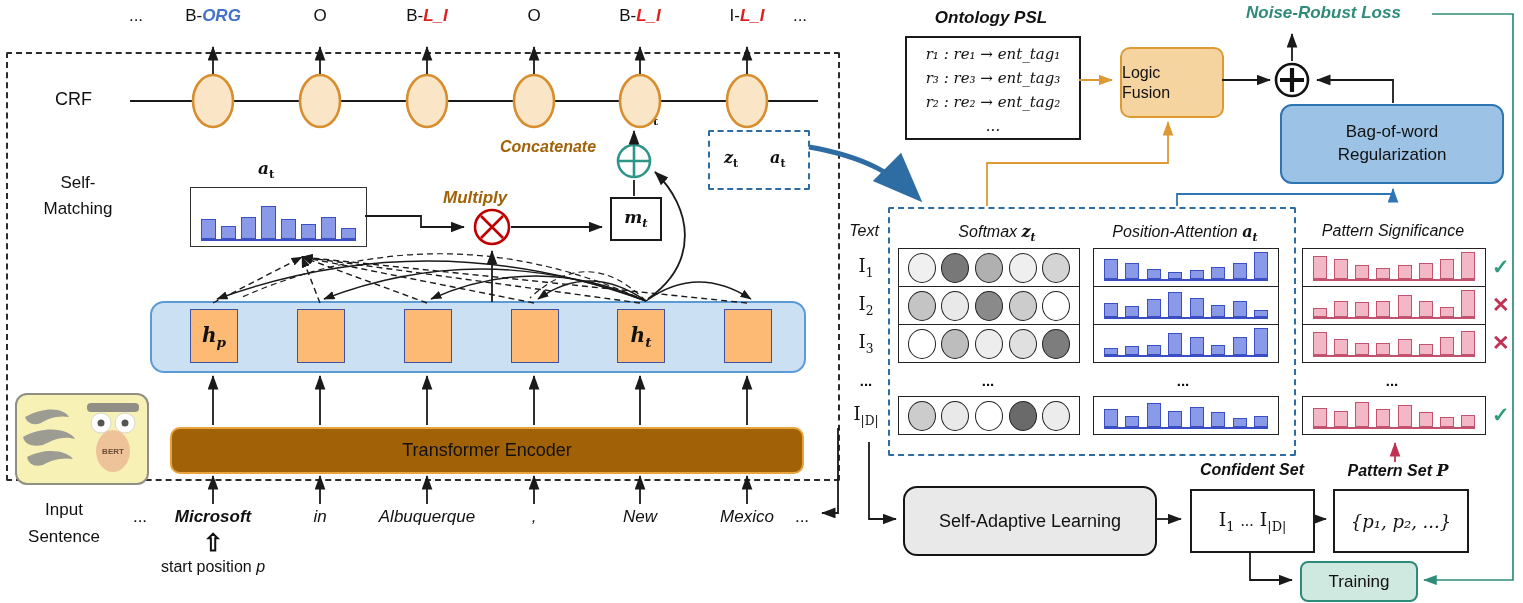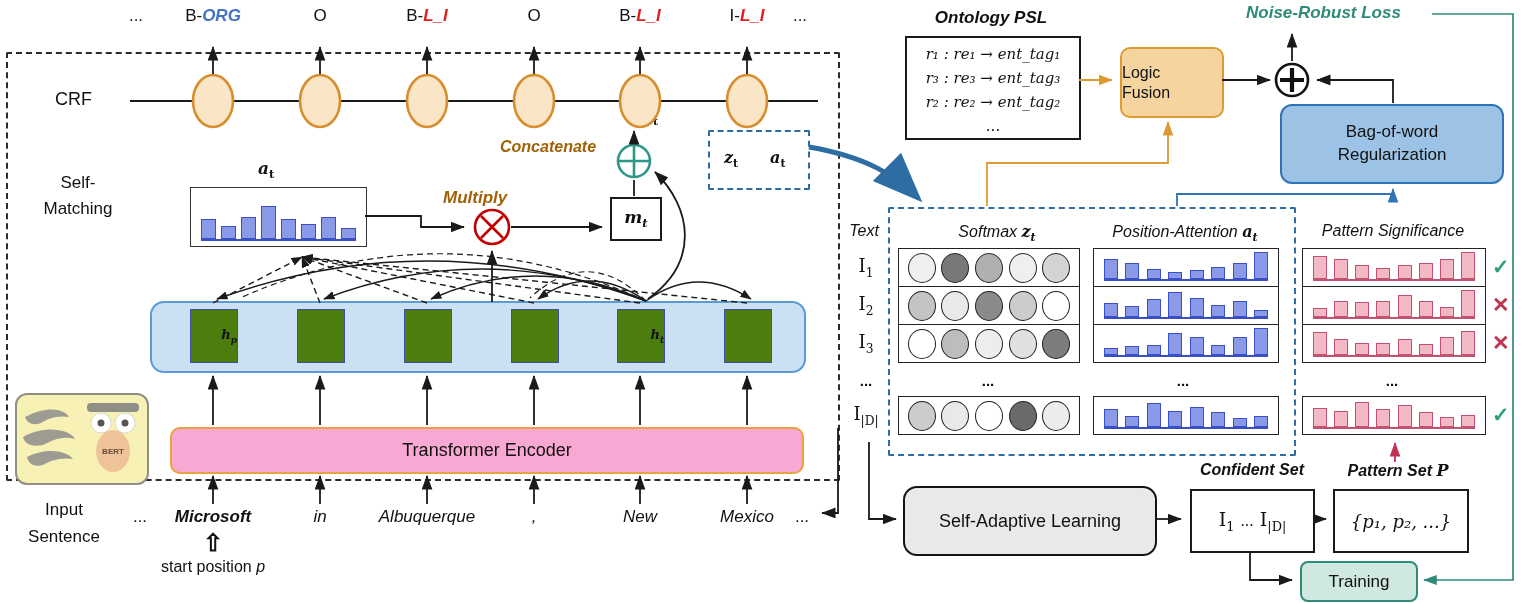--- a/index.html
+++ b/index.html
@@ -7,24 +7,24 @@
           font-family:"Liberation Sans",sans-serif;color:#111;}
   .abs{position:absolute;}
   .ctr{text-align:center;}
   .it{font-style:italic;}
   .bd{font-weight:bold;}
   sub{font-size:68%;}
   .serif{font-family:"DejaVu Serif","Liberation Serif",serif;}
   
   .dashed-outer{border:2px dashed #2b2b2b;border-radius:2px;}
   .dashed-blue{border:2.5px dashed #2e6da4;border-radius:2px;}
-  .enc-box{background:#f9a8d4;border:2.5px solid #e8a33d;border-radius:10px;display:flex;align-items:center;justify-content:center;font-size:18px;}
+  .enc-box{background:#a16207;border:2.5px solid #e8a33d;border-radius:10px;display:flex;align-items:center;justify-content:center;font-size:18px;}
   .blue-strip{background:#cce0f4;border:2px solid #5b9bd5;border-radius:14px;}
-  .h-box{background:#4d7c0f;border:1.8px solid #3f51a3;display:flex;align-items:center;justify-content:flex-end;
-         font-family:"DejaVu Serif",serif;font-style:italic;font-weight:bold;font-size:13px;}
+  .h-box{background:#fdba74;border:1.8px solid #3f51a3;display:flex;align-items:center;justify-content:center;
+         font-family:"DejaVu Serif",serif;font-style:italic;font-weight:bold;font-size:20px;}
   .mt-box{background:#fff;border:2.5px solid #1a1a1a;display:flex;align-items:center;justify-content:center;
           font-family:"DejaVu Serif",serif;font-style:italic;font-weight:bold;font-size:17px;}
   .at-box{background:#fff;border:1.6px solid #333;}
   .psl-box{background:#fff;border:2px solid #1a1a1a;}
   .lf-box{background:#f6d4a0;border:2.5px solid #dd9a33;border-radius:10px;display:flex;flex-direction:column;justify-content:center;font-size:16px;line-height:1.25;}
   .bag-box{background:#9cc3e5;border:2.5px solid #2e75b6;border-radius:12px;display:flex;flex-direction:column;align-items:center;justify-content:center;font-size:17px;line-height:1.35;}
   .sal-box{background:#e9e9e9;border:2.5px solid #141414;border-radius:14px;display:flex;align-items:center;justify-content:center;font-size:18px;}
   .plain-box{background:#fff;border:2px solid #1a1a1a;display:flex;align-items:center;justify-content:center;}
   .train-box{background:#cfe8e0;border:2.5px solid #2e8b7a;border-radius:8px;display:flex;align-items:center;justify-content:center;font-size:17px;}
   .cellbox{background:#fff;border:1.6px solid #222;}

